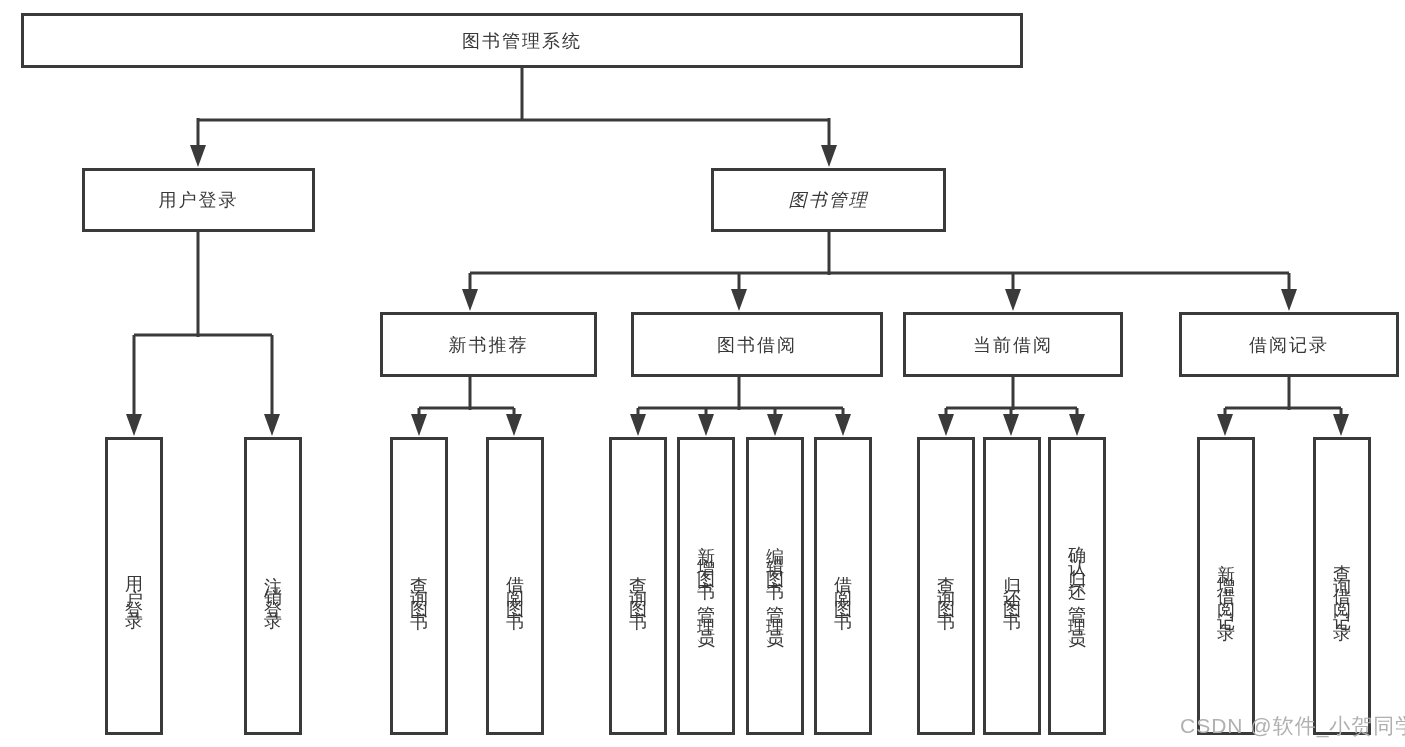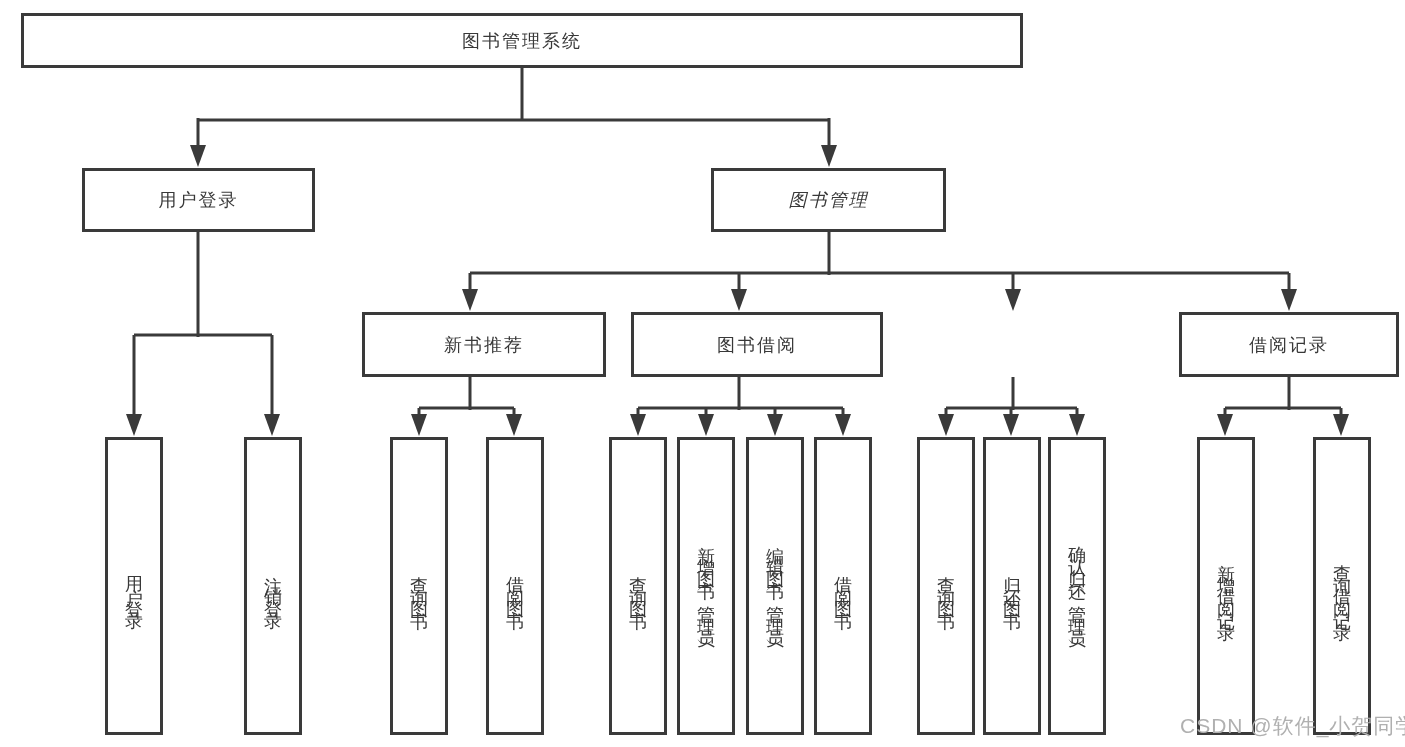--- a/index.html
+++ b/index.html
@@ -26,21 +26,21 @@
     justify-content: center;
     color: #383838;
     font-size: 18px;
     letter-spacing: 2px;
     white-space: nowrap;
   }
   .node.root   { left: 21px;  top: 13px;  width: 1002px; height: 55px; }
   .node.lvl1-a { left: 82px;  top: 168px; width: 233px;  height: 64px; }
   .node.lvl1-b { left: 711px; top: 168px; width: 235px;  height: 64px; font-style: italic; }
   .node.lvl2   { top: 312px; height: 65px; }
-  .node.lvl2-a { left: 362px;  width: 244px; }
+  .node.lvl2-a { left: 380px;  width: 217px; }
   .node.lvl2-b { left: 631px;  width: 252px; }
   .node.lvl2-c { left: 903px;  width: 220px; }
   .node.lvl2-d { left: 1179px; width: 220px; }
   .node.leaf {
     top: 437px;
     width: 58px;
     height: 298px;
     writing-mode: vertical-rl;
     letter-spacing: 12px;
     font-size: 18px;
@@ -118,20 +118,21 @@
     </g>
   </svg>
 
   <div class="node root">图书管理系统</div>
 
   <div class="node lvl1-a">用户登录</div>
   <div class="node lvl1-b">图书管理</div>
 
   <div class="node lvl2 lvl2-a">新书推荐</div>
   <div class="node lvl2 lvl2-b">图书借阅</div>
+  <div class="node lvl2 lvl2-c">当前借阅</div>
   <div class="node lvl2 lvl2-d">借阅记录</div>
 
   <div class="node leaf leaf-1">用户登录</div>
   <div class="node leaf leaf-2">注销登录</div>
 
   <div class="node leaf leaf-3">查询图书</div>
   <div class="node leaf leaf-4">借阅图书</div>
 
   <div class="node leaf leaf-5">查询图书</div>
   <div class="node leaf leaf-6">新增图书（管理员）</div>

